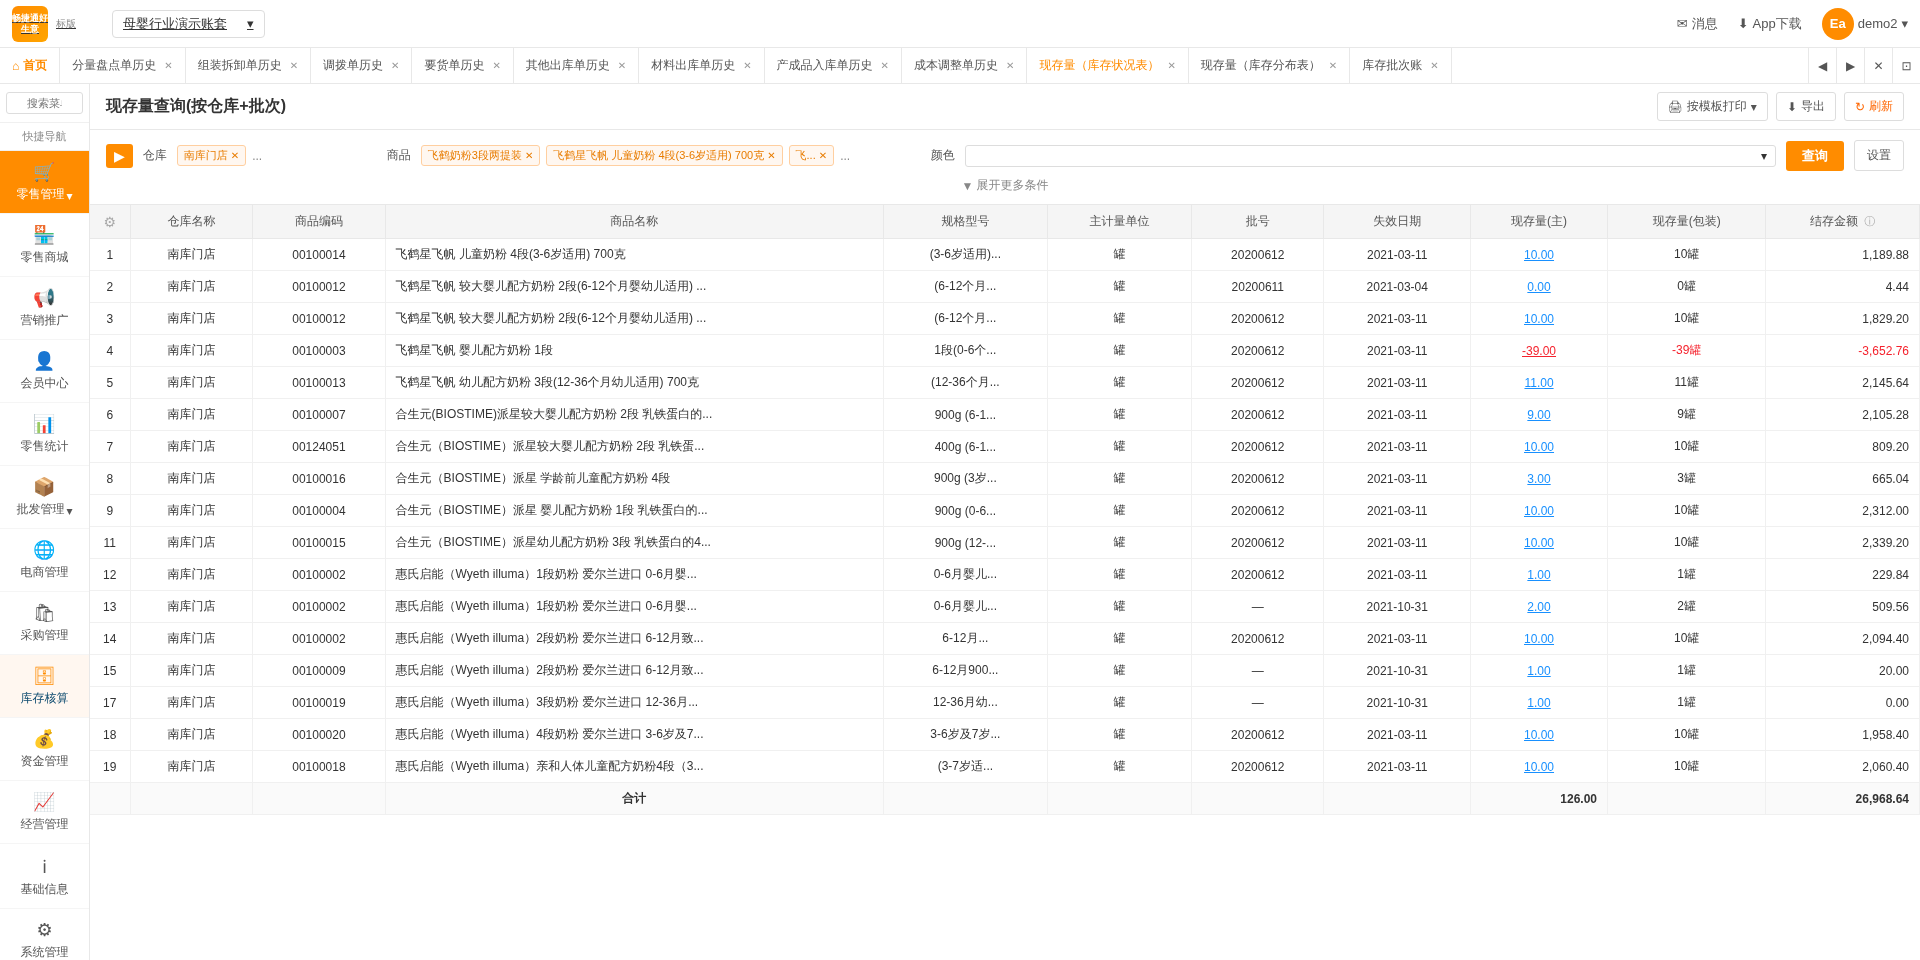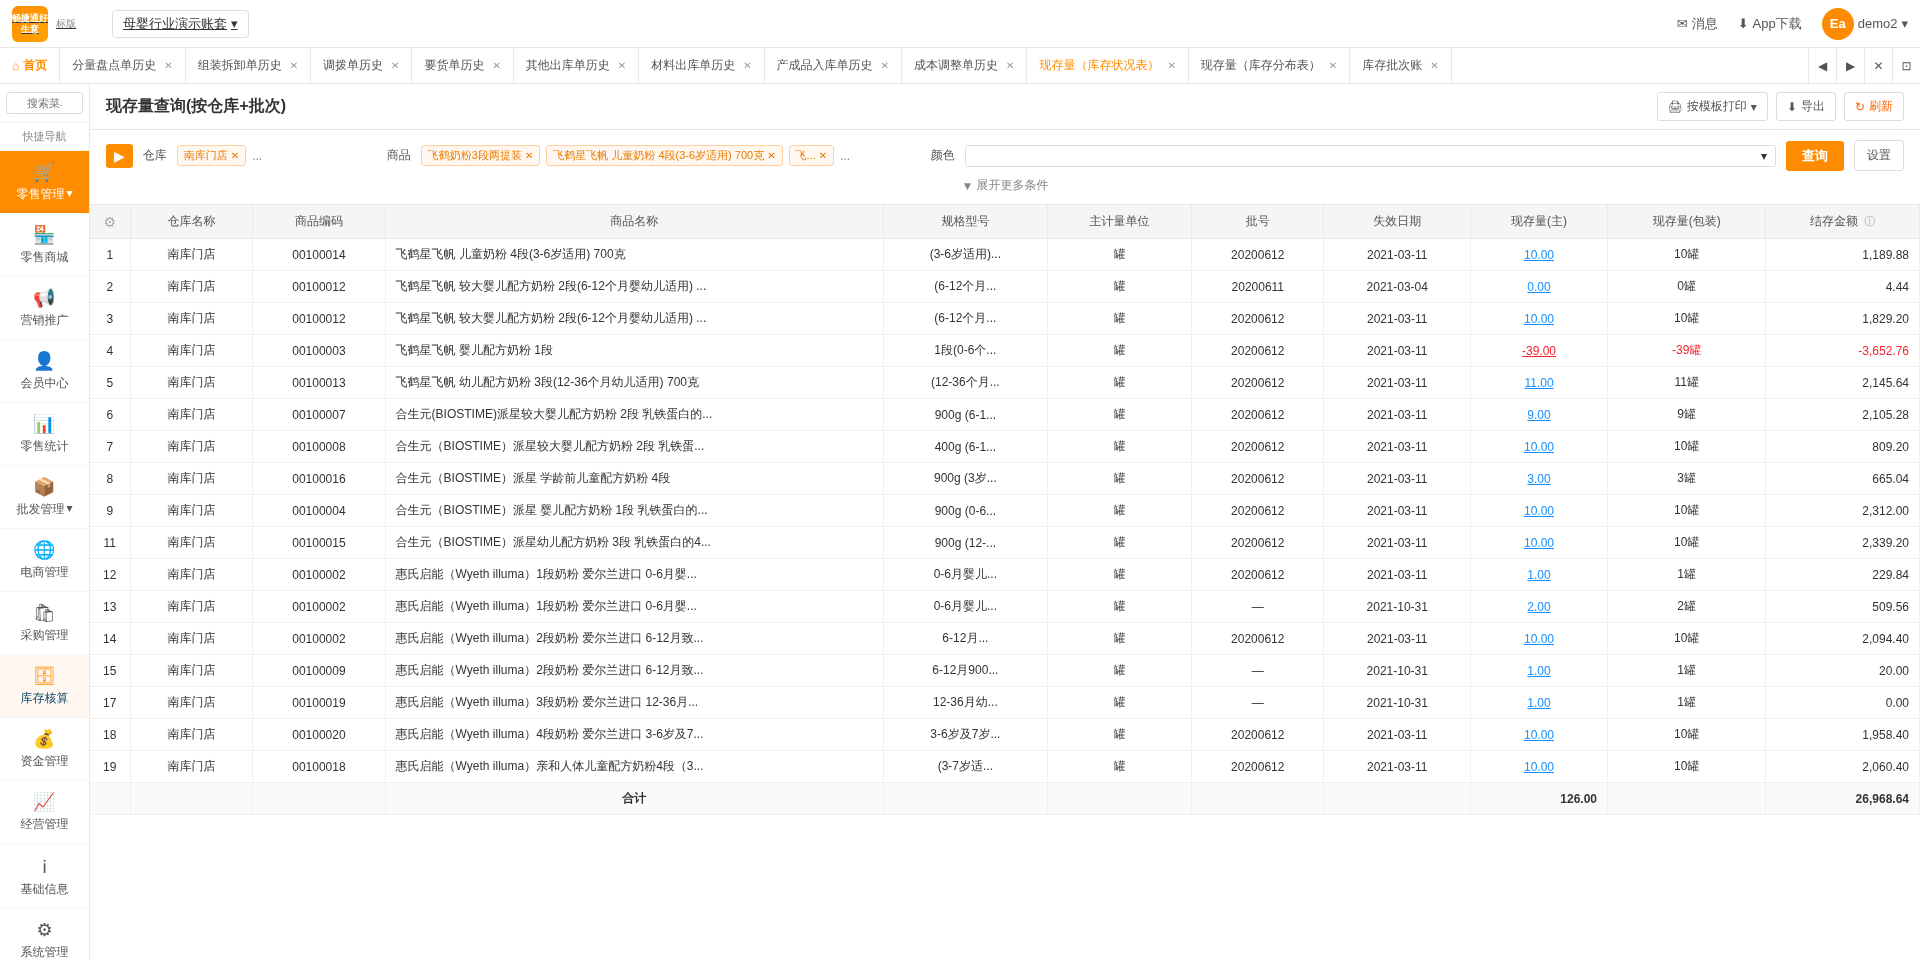--- a/index.html
+++ b/index.html
@@ -22,21 +22,21 @@
       min-width: 90px;
     }
     .logo-icon {
       width: 36px; height: 36px;
       background: linear-gradient(135deg, #ff8c00, #ffa500);
       border-radius: 6px;
       display: flex; align-items: center; justify-content: center;
       color: #fff; font-size: 10px; font-weight: bold; text-align: center; line-height: 1.2;
     }
     .dropdown-selector {
-      display: flex; align-items: center; gap: 4px;
+      display: flex; align-items: center; gap: 20px;
       background: #fff; border: 1px solid #ddd; border-radius: 4px;
       padding: 4px 10px; cursor: pointer; font-size: 13px;
     }
     .header-right {
       display: flex; align-items: center; gap: 20px;
     }
     .header-icon-item {
       display: flex; align-items: center; gap: 4px; cursor: pointer; color: #555; font-size: 13px;
     }
     .avatar {
@@ -101,21 +101,21 @@
       text-align: center; cursor: pointer;
     }
     .sidebar-item {
       padding: 10px 6px; text-align: center; cursor: pointer; font-size: 12px;
       color: #555; border-bottom: 1px solid #f5f5f5; display: flex; flex-direction: column;
       align-items: center; gap: 3px;
     }
     .sidebar-item.active { background: #ff8c00; color: #fff; }
     .sidebar-item .s-icon { font-size: 18px; }
     .sidebar-item .arrow-badge {
-      display: flex; align-items: flex-start; gap: 2px;
+      display: flex; align-items: flex-end; gap: 2px;
     }
 
     
     .content-area {
       flex: 1;
       background: #b91c1c;
       display: flex;
       flex-direction: column;
       overflow: hidden;
     }
@@ -556,21 +556,21 @@
     <td>罐</td>
     <td>20200612</td>
     <td>2021-03-11</td>
     <td class="link" style="">9.00</td>
     <td style="">9罐</td>
     <td class="text-right" style="">2,105.28</td>
   </tr>
             <tr>
     <td>7</td>
     <td>南库门店</td>
-    <td>00100008</td>
+    <td>00124051</td>
     <td class="text-left" style="max-width:280px;overflow:hidden;text-overflow:ellipsis;">合生元（BIOSTIME）派星较大婴儿配方奶粉 2段 乳铁蛋...</td>
     <td>400g (6-1...</td>
     <td>罐</td>
     <td>20200612</td>
     <td>2021-03-11</td>
     <td class="link" style="">10.00</td>
     <td style="">10罐</td>
     <td class="text-right" style="">809.20</td>
   </tr>
             <tr>

